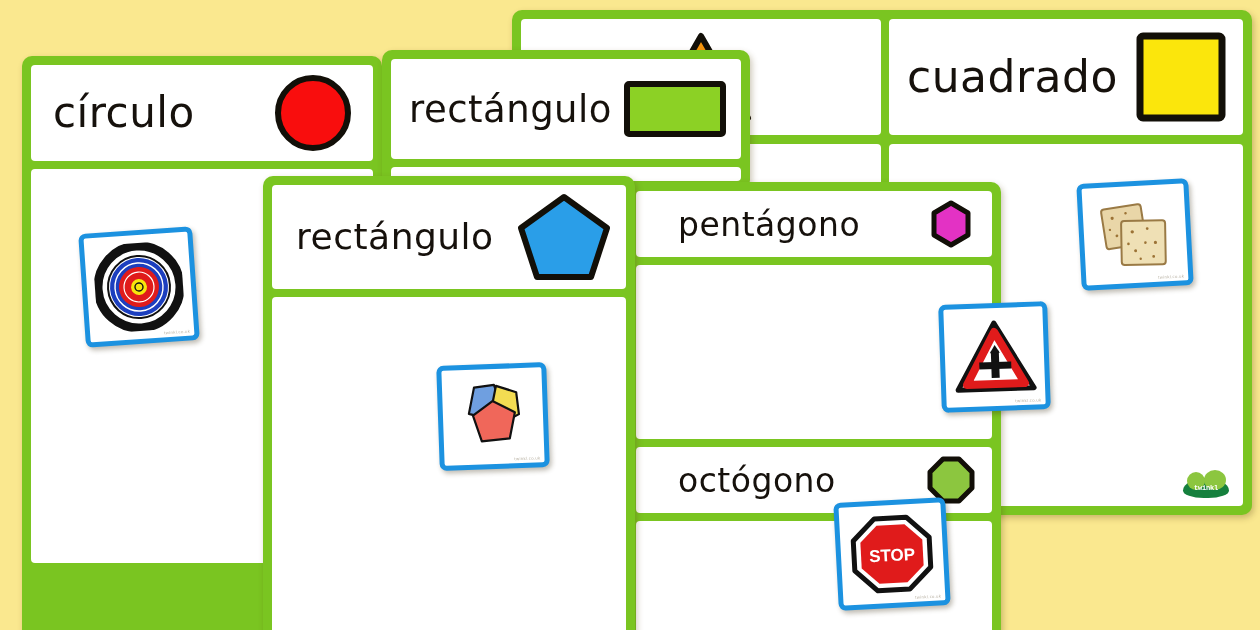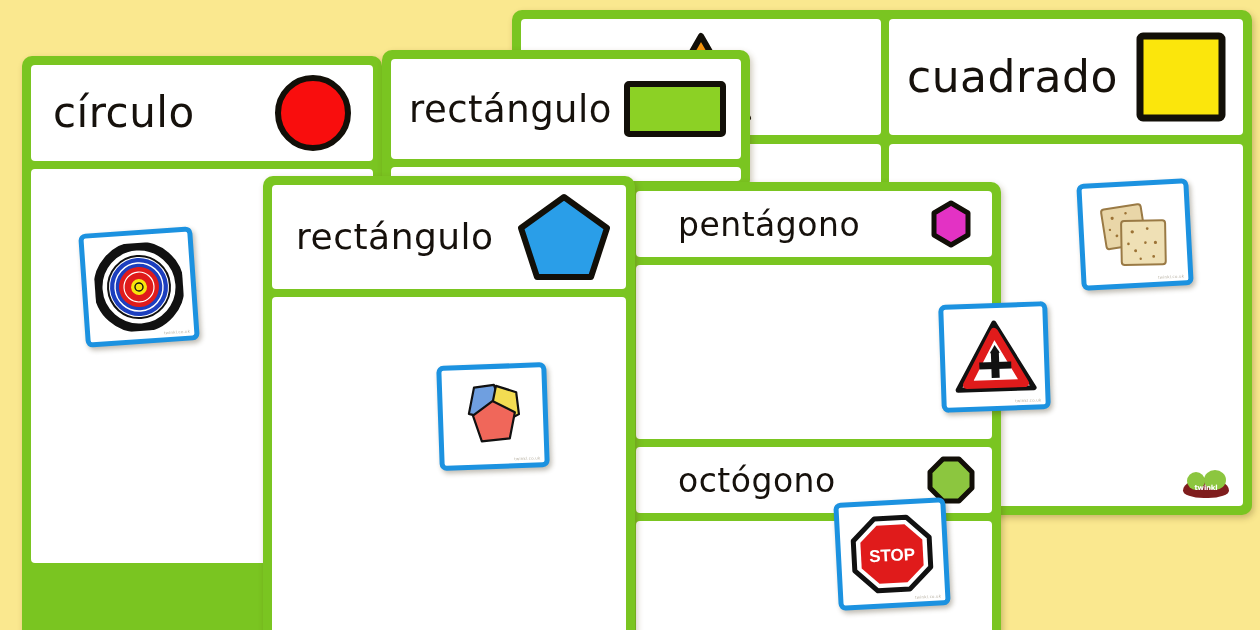--- a/index.html
+++ b/index.html
@@ -87,23 +87,23 @@
     font-size: 4px;
     color: #b9b2a4;
     letter-spacing: .2px;
     white-space: nowrap;
   }
 
   
   .logo {
     position: absolute;
     width: 46px; height: 20px;
-    background: #7f1d1d;
+    background: #15803d;
     border-radius: 50% 50% 45% 45% / 62% 62% 38% 38%;
-    display: flex; align-items: center; justify-content: center;
+    display: flex; align-items: center; justify-content: center; font-family: Liberation Mono, monospace;
   }
   .logo::before, .logo::after {
     content: "";
     position: absolute;
     background: #8cc63f;
     border-radius: 50%;
   }
   .logo::before { width: 18px; height: 18px; left: 4px; top: -6px; }
   .logo::after  { width: 22px; height: 20px; right: 3px; top: -8px; }
   .logo span {

